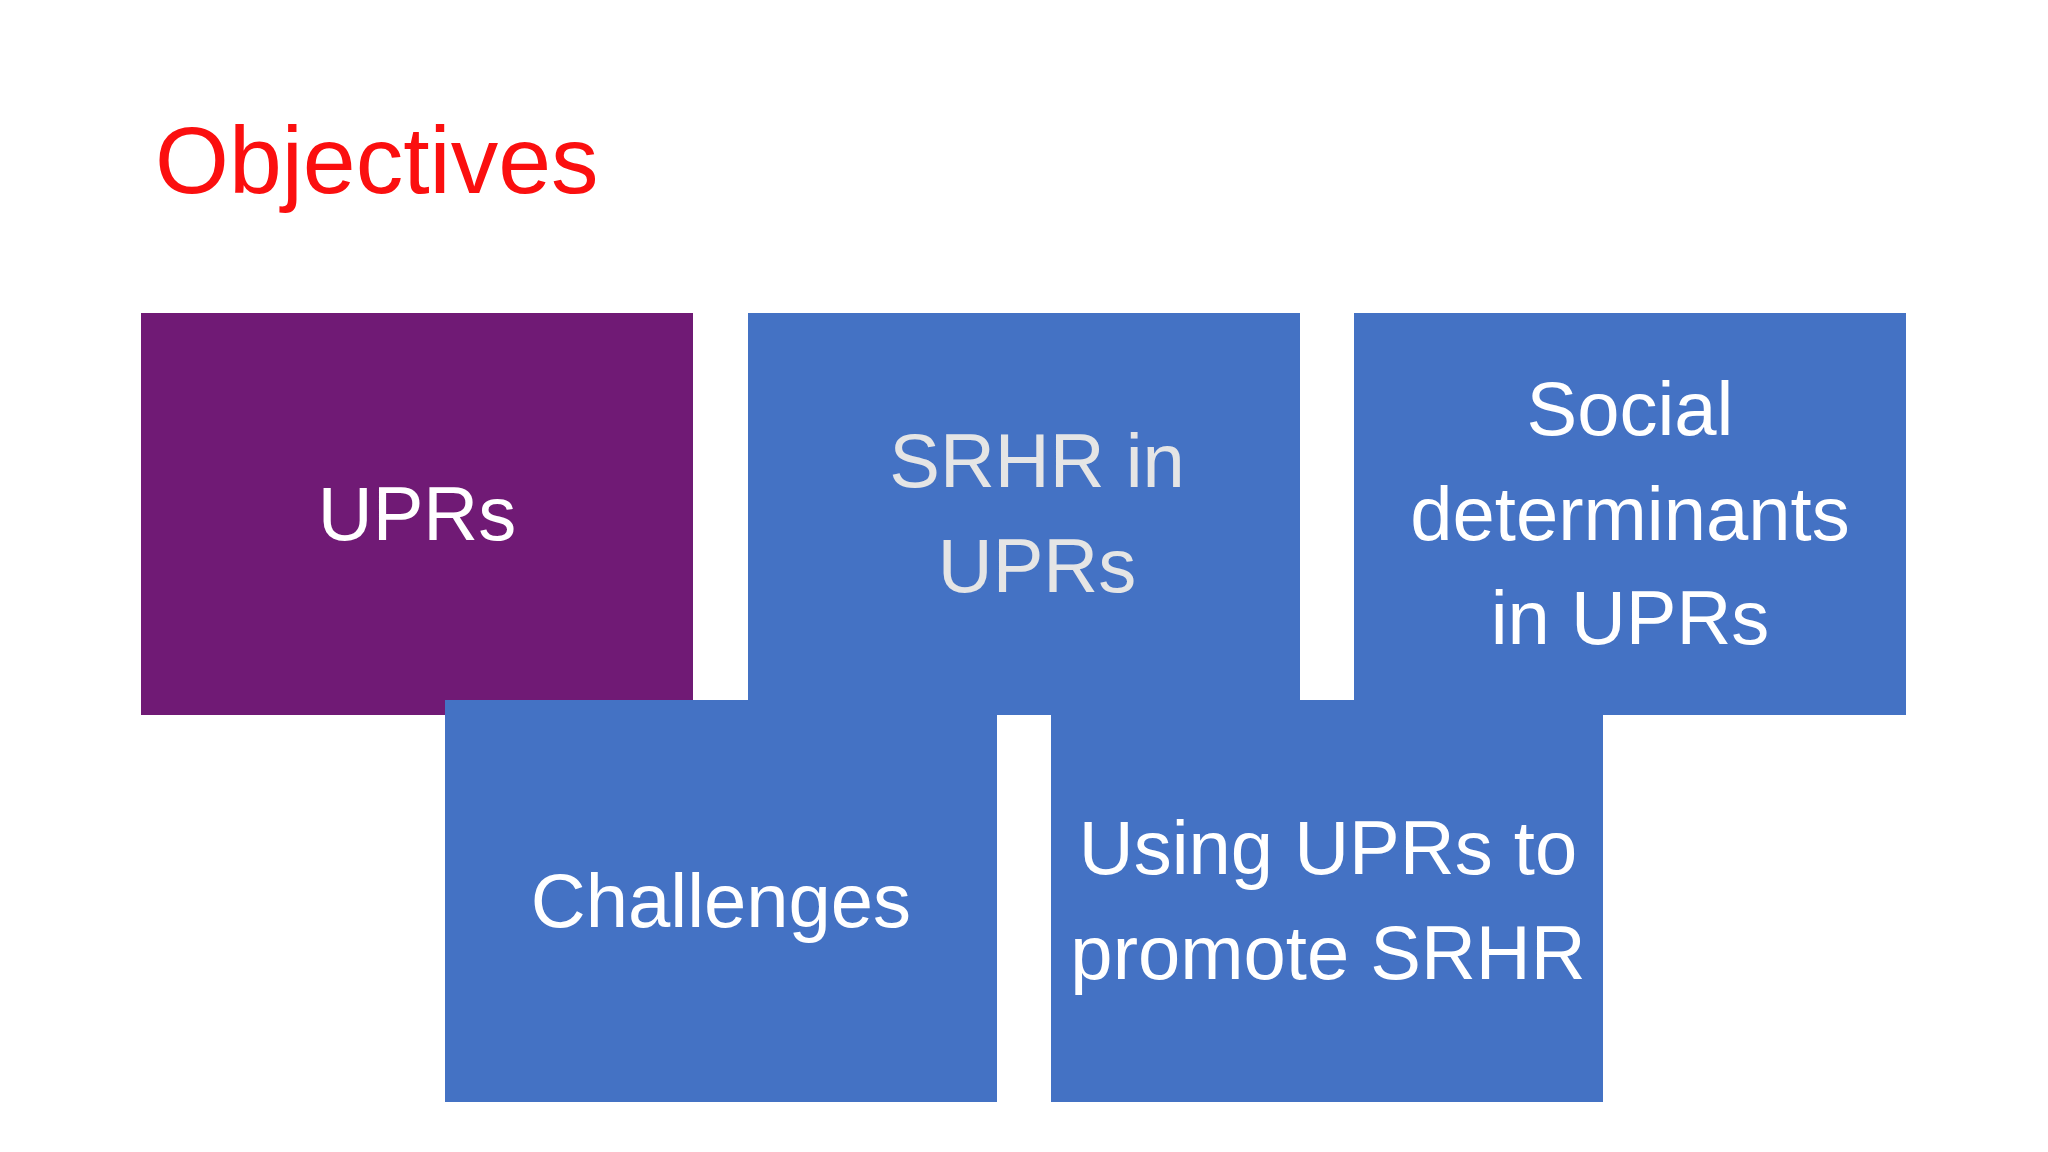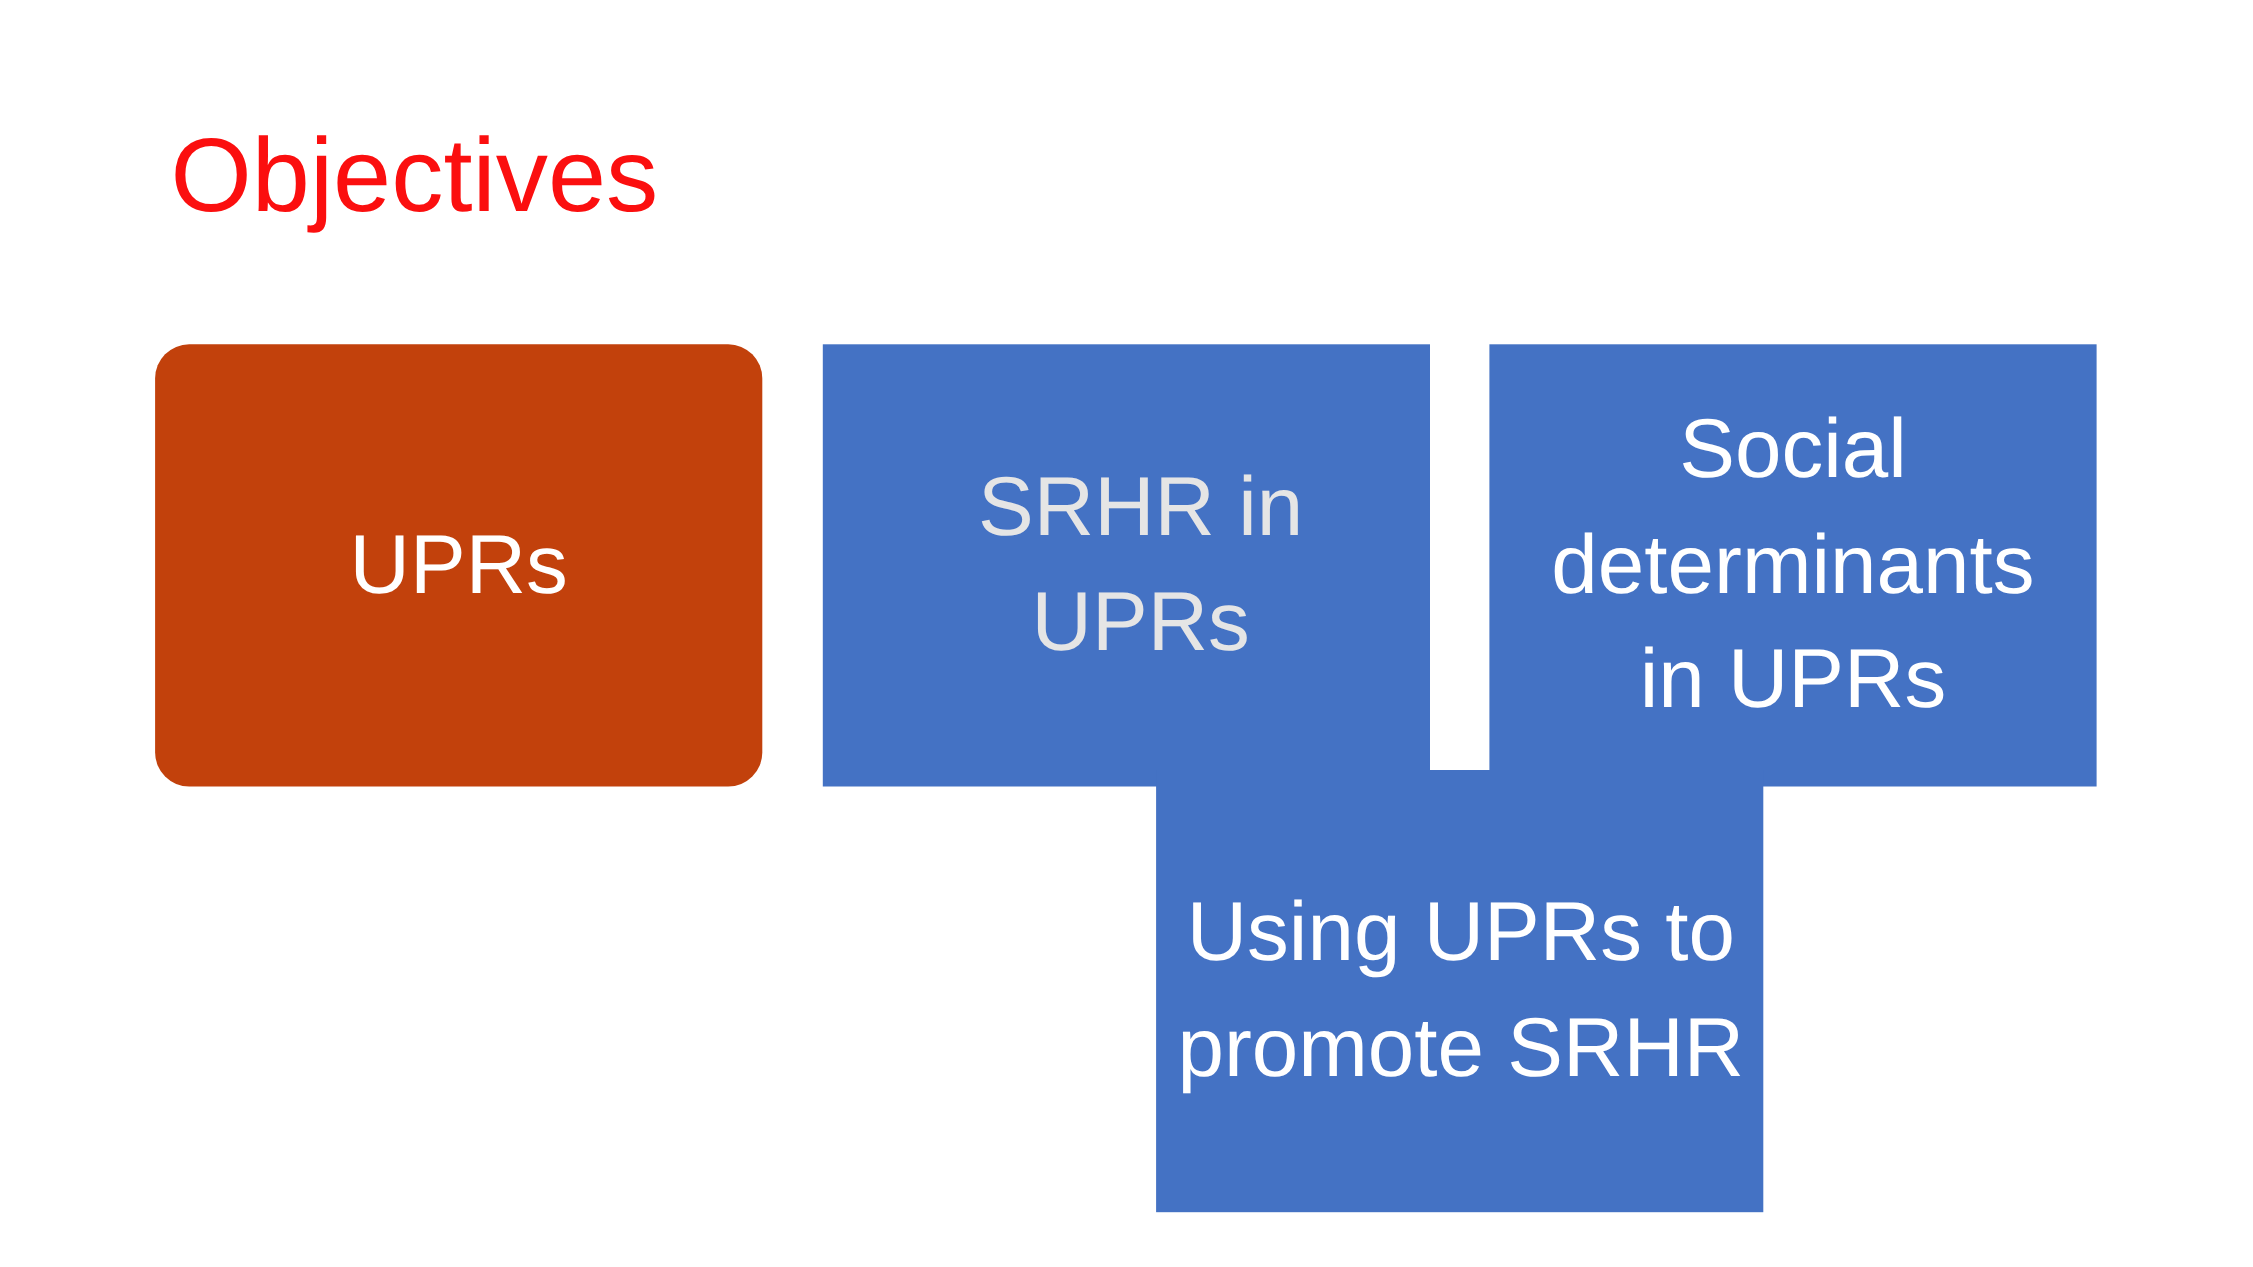--- a/index.html
+++ b/index.html
@@ -47,33 +47,36 @@
   .box-challenges      { left: 445px;  top: 700px; }
   .box-using-uprs      { left: 1051px; top: 700px; }
 </style>
 </head>
 <body>
 
 <div class="slide" style="background: rgb(255, 255, 255); text-decoration: underline;">
 
   <div class="slide-title" style="color: rgb(251, 15, 15);">Objectives</div>
 
-  <div class="obj-box box-uprs" style="background: #c2410c; color: rgb(255, 255, 255); border-radius: 31px;">
+  <div class="obj-box box-uprs" style="background: #701a75; color: rgb(255, 255, 255);">
     <span>UPRs</span>
   </div>
 
   <div class="obj-box box-srhr-in-uprs" style="background: rgb(68, 114, 196); color: #e5e5e5; padding-left: 34px;">
     <span>SRHR in UPRs</span>
   </div>
 
   <div class="obj-box box-social-det" style="background: rgb(68, 114, 196); color: rgb(255, 255, 255);">
     <span>Social
 determinants
 in UPRs</span>
   </div>
 
+  <div class="obj-box box-challenges" style="background: rgb(68, 114, 196); color: rgb(255, 255, 255);">
+    <span>Challenges</span>
+  </div>
 
   <div class="obj-box box-using-uprs" style="background: rgb(68, 114, 196); color: rgb(255, 255, 255); padding-left: 10px;">
     <span>Using UPRs to
 promote SRHR</span>
   </div>
 
 </div>
 
 </body></html>

